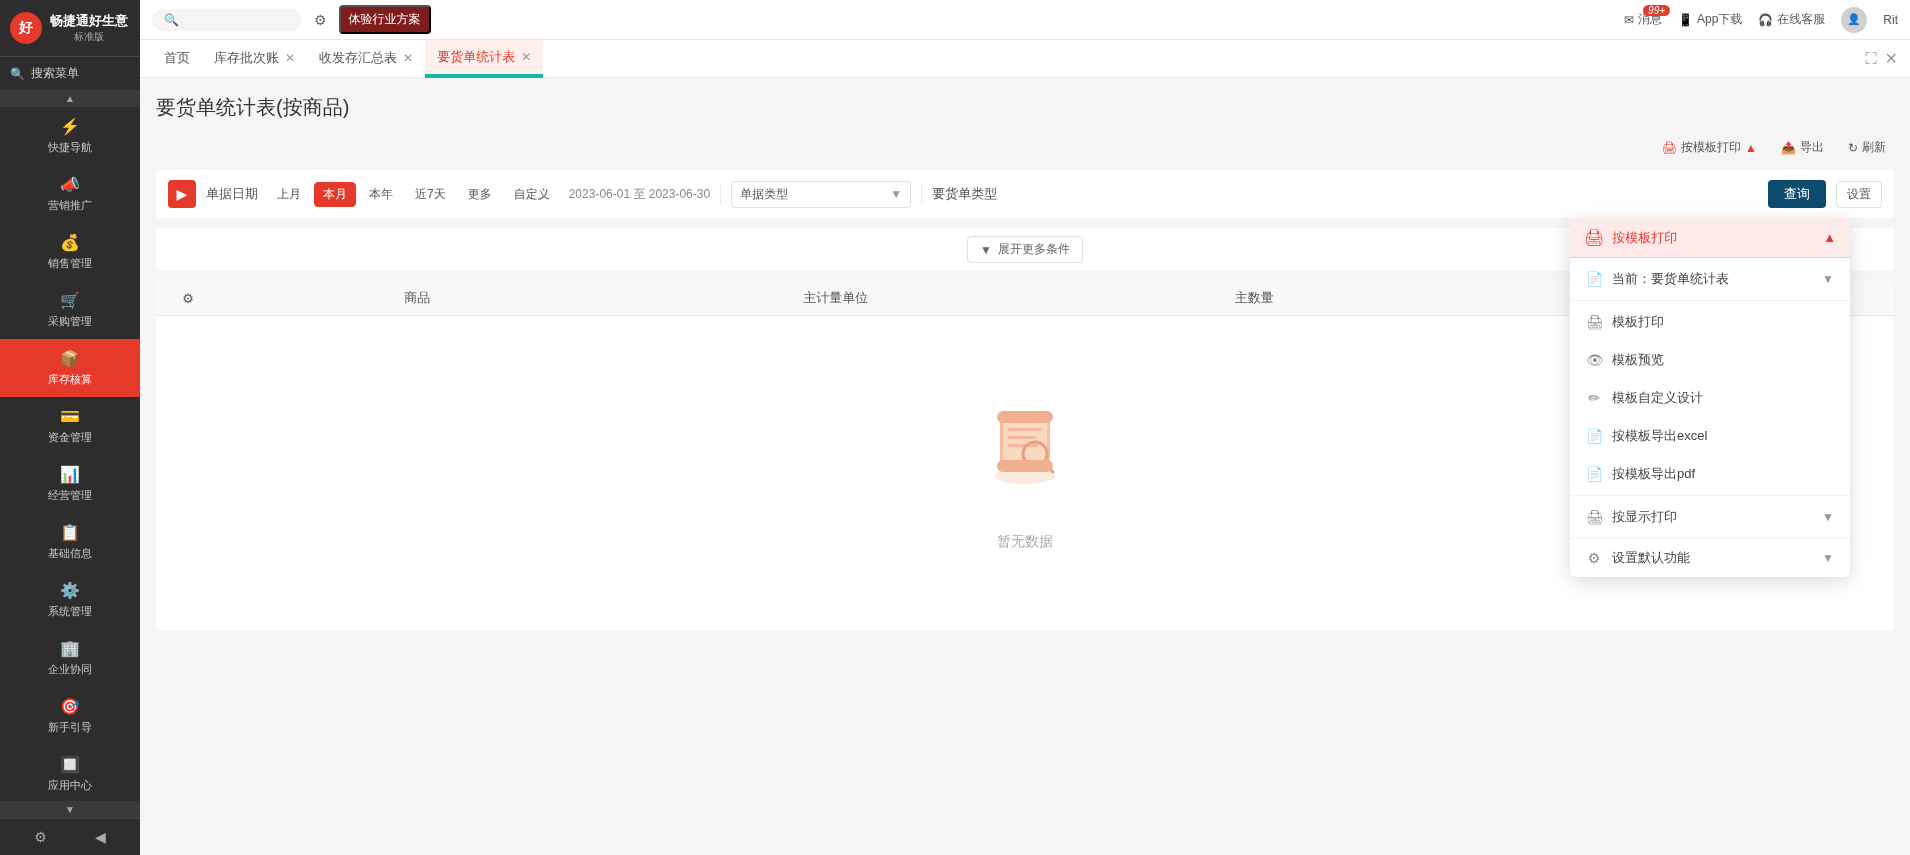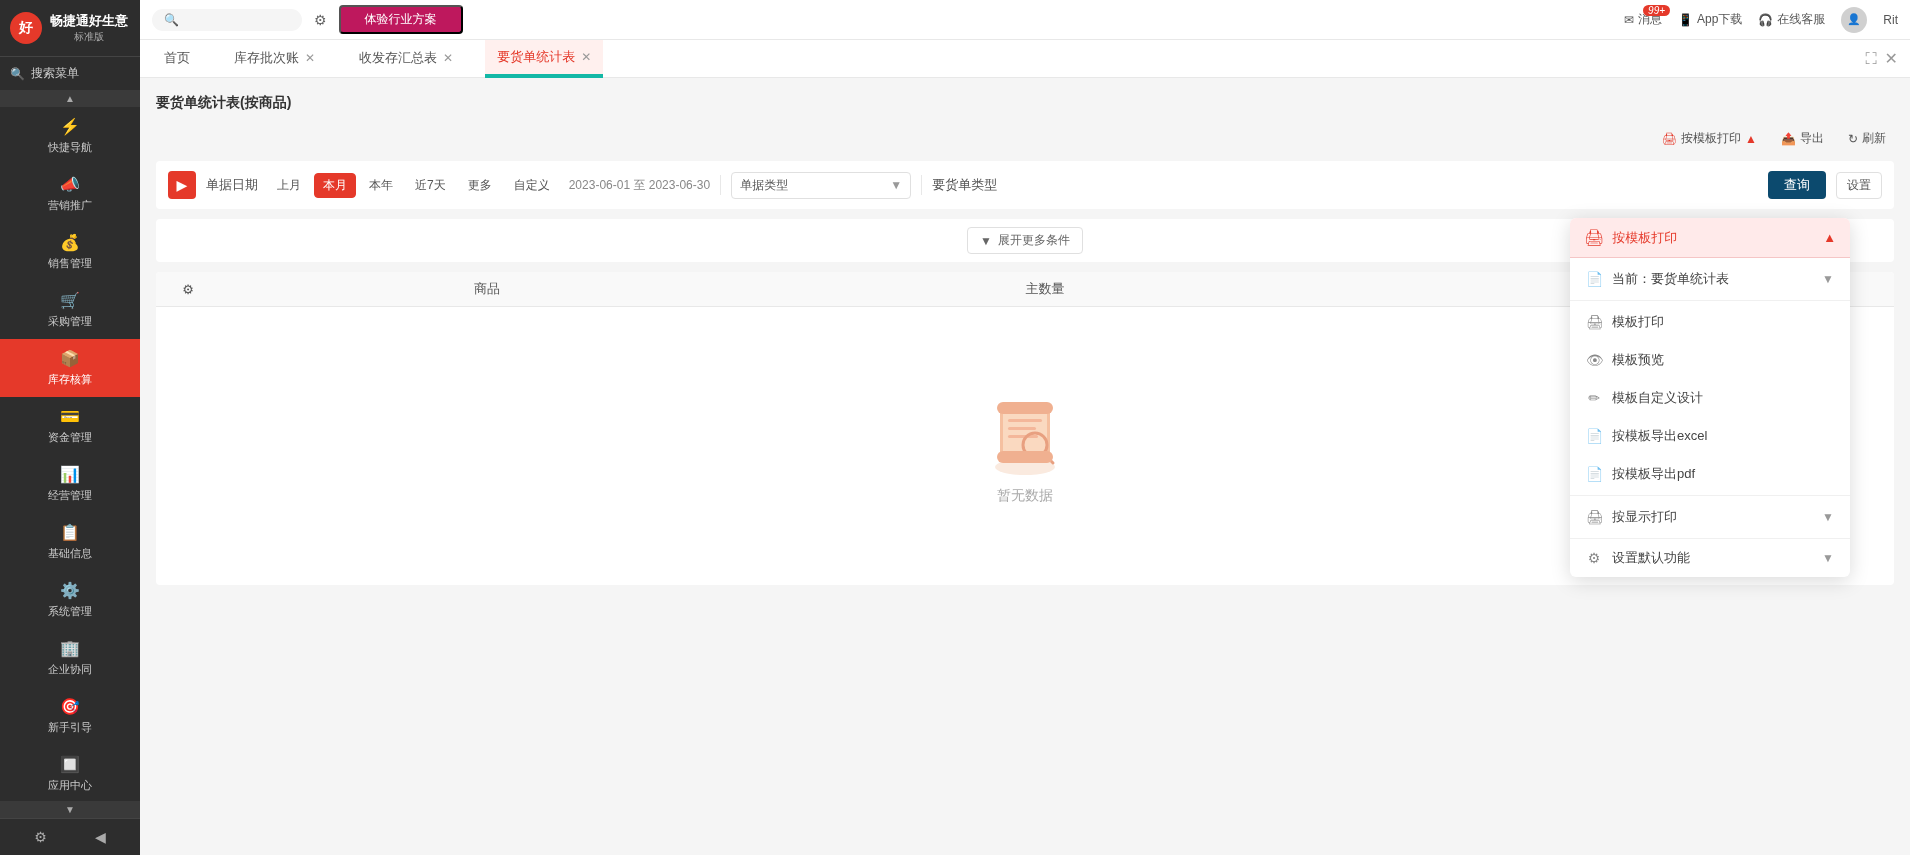--- a/index.html
+++ b/index.html
@@ -110,24 +110,24 @@
       padding: 4px 12px;
       font-size: 12px;
       color: #999;
       width: 150px;
       display: flex;
       align-items: center;
       gap: 4px;
     }
     .topbar-gear { color: #666; cursor: pointer; font-size: 14px; margin-left: 4px; }
     .topbar-trial {
-      background: #be185d;
+      background: #7f1d1d;
       color: white;
       border-radius: 4px;
-      padding: 4px 24px;
+      padding: 4px 8px;
       font-size: 12px;
       cursor: pointer;
       margin-left: 4px;
     }
     .topbar-spacer { flex: 1; }
     .topbar-actions { display: flex; align-items: center; gap: 16px; }
     .topbar-action { display: flex; align-items: center; gap: 4px; color: #555; font-size: 12px; cursor: pointer; position: relative; }
     .badge {
       background: #e5392a;
       color: white;
@@ -155,21 +155,20 @@
 
     
     .tabs {
       background: white;
       display: flex;
       align-items: center;
       padding: 0 12px;
       border-bottom: 1px solid #e8e8e8;
       flex-shrink: 0;
       height: 38px;
-      gap: 20px;
     }
     .tab {
       display: flex;
       align-items: center;
       padding: 0 12px;
       height: 38px;
       font-size: 13px;
       color: #555;
       cursor: pointer;
       border-bottom: 2px solid transparent;
@@ -185,22 +184,22 @@
     
     .content {
       flex: 1;
       overflow: auto;
       padding: 16px;
       background: #f5f5f5;
       position: relative;
     }
 
     .page-title {
-      font-size: 14px;
-      font-weight: bold;
+      font-size: 20px;
+      font-weight: normal;
       color: #333;
       margin-bottom: 14px;
     }
 
     
     .filter-bar {
       background: white;
       border-radius: 4px;
       padding: 10px 12px;
       margin-bottom: 10px;
@@ -316,20 +315,21 @@
 
     
     .empty-state {
       display: flex;
       flex-direction: column;
       align-items: center;
       justify-content: flex-start;
       padding: 80px 0;
       color: #aaa;
       font-size: 14px;
+      gap: 37px;
     }
 
     
     .dropdown-menu {
       position: absolute;
       top: 140px;
       right: 60px;
       width: 280px;
       background: white;
       border-radius: 6px;
@@ -574,20 +574,21 @@
       <div class="expand-more-btn">
         <span>▼</span>
         <span>展开更多条件</span>
       </div>
     </div>
 
     <div class="table-container">
       <div class="table-header">
         <div class="th settings-col">⚙</div>
         <div class="th">商品</div>
+        <div class="th">主计量单位</div>
         <div class="th">主数量</div>
         <div class="th">零售金额</div>
       </div>
 
       <div class="empty-state">
         <svg width="100" height="100" viewBox="0 0 100 100">
 
           <ellipse cx="50" cy="80" rx="30" ry="8" fill="#f5d5c0" opacity="0.5"></ellipse>
 
           <rect x="25" y="20" width="50" height="55" rx="5" fill="#f5c0a0"></rect>

